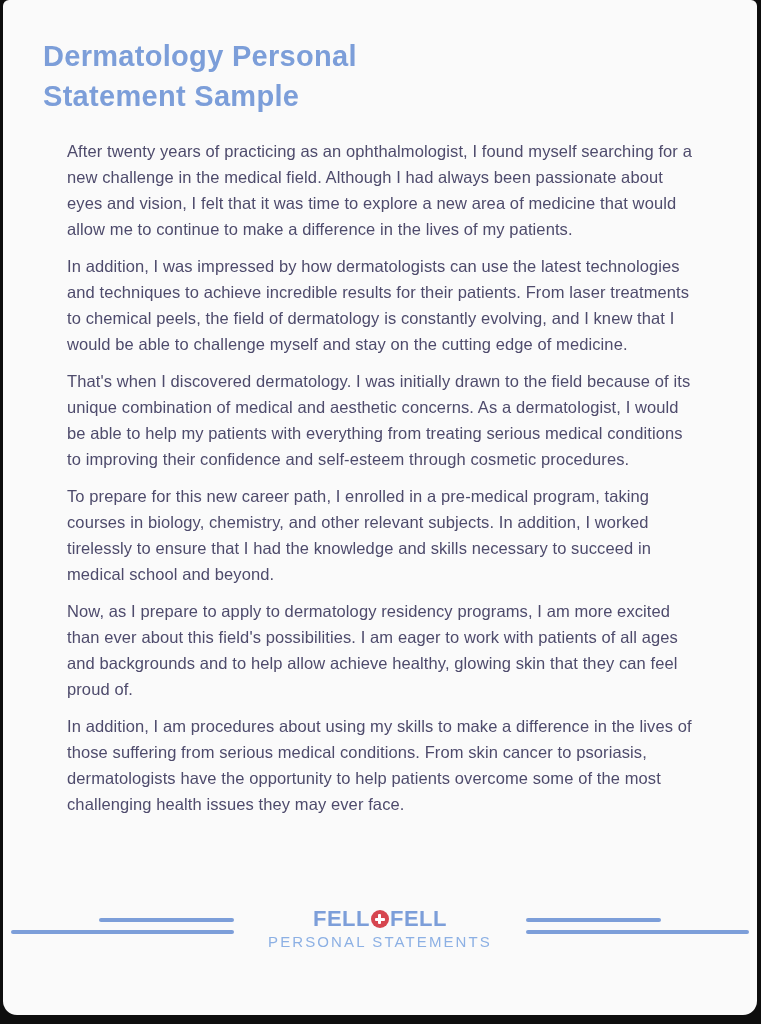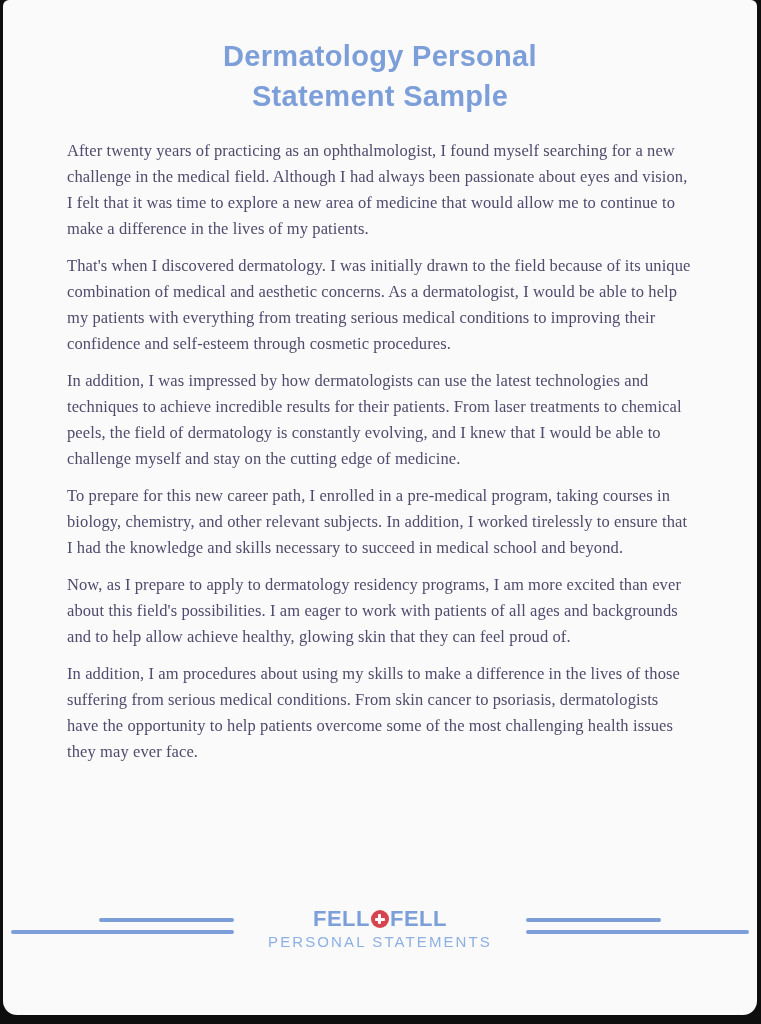--- a/index.html
+++ b/index.html
@@ -22,32 +22,31 @@
   .stage { position: relative; width: 761px; height: 1024px; }
   .page {
     position: absolute;
     left: 3px; right: 4px; top: 0; bottom: 9px;
     background: var(--page-bg);
     border-radius: 6px 6px 14px 14px;
     overflow: hidden;
   }
   .title {
     margin: 36px 40px 0;
-    text-align: center;
+    text-align: left;
     white-space: pre-line;
     font-size: 29px;
     line-height: 40px;
     font-weight: 700;
     letter-spacing: 0.3px;
     color: var(--accent);
   }
   .doc-body {
     margin-top: 22px;
     padding: 0 64px;
-    font-family: Liberation Serif, serif;
   }
   .doc-body p {
     margin: 0 0 11px 0;
     font-size: 16.5px;
     line-height: 26px;
     letter-spacing: 0.1px;
     color: var(--body-text);
   }
   .footer {
     position: absolute;
@@ -119,22 +118,22 @@
 <body>
 
 <div class="stage">
   <div class="page">
 
     <h1 class="title">Dermatology Personal
 Statement Sample</h1>
 
     <div class="doc-body">
       <p>After twenty years of practicing as an ophthalmologist, I found myself searching for a new challenge in the medical field. Although I had always been passionate about eyes and vision, I felt that it was time to explore a new area of medicine that would allow me to continue to make a difference in the lives of my patients.</p>
+      <p>In addition, I was impressed by how dermatologists can use the latest technologies and techniques to achieve incredible results for their patients. From laser treatments to chemical peels, the field of dermatology is constantly evolving, and I knew that I would be able to challenge myself and stay on the cutting edge of medicine.</p>
       <p>That's when I discovered dermatology. I was initially drawn to the field because of its unique combination of medical and aesthetic concerns. As a dermatologist, I would be able to help my patients with everything from treating serious medical conditions to improving their confidence and self-esteem through cosmetic procedures.</p>
-      <p>In addition, I was impressed by how dermatologists can use the latest technologies and techniques to achieve incredible results for their patients. From laser treatments to chemical peels, the field of dermatology is constantly evolving, and I knew that I would be able to challenge myself and stay on the cutting edge of medicine.</p>
       <p>To prepare for this new career path, I enrolled in a pre-medical program, taking courses in biology, chemistry, and other relevant subjects. In addition, I worked tirelessly to ensure that I had the knowledge and skills necessary to succeed in medical school and beyond.</p>
       <p>Now, as I prepare to apply to dermatology residency programs, I am more excited than ever about this field's possibilities. I am eager to work with patients of all ages and backgrounds and to help allow achieve healthy, glowing skin that they can feel proud of.</p>
       <p>In addition, I am procedures about using my skills to make a difference in the lives of those suffering from serious medical conditions. From skin cancer to psoriasis, dermatologists have the opportunity to help patients overcome some of the most challenging health issues they may ever face.</p>
     </div>
 
     <div class="footer">
       <div class="lines left">
         <span class="line short"></span>
         <span class="line long"></span>
       </div>

